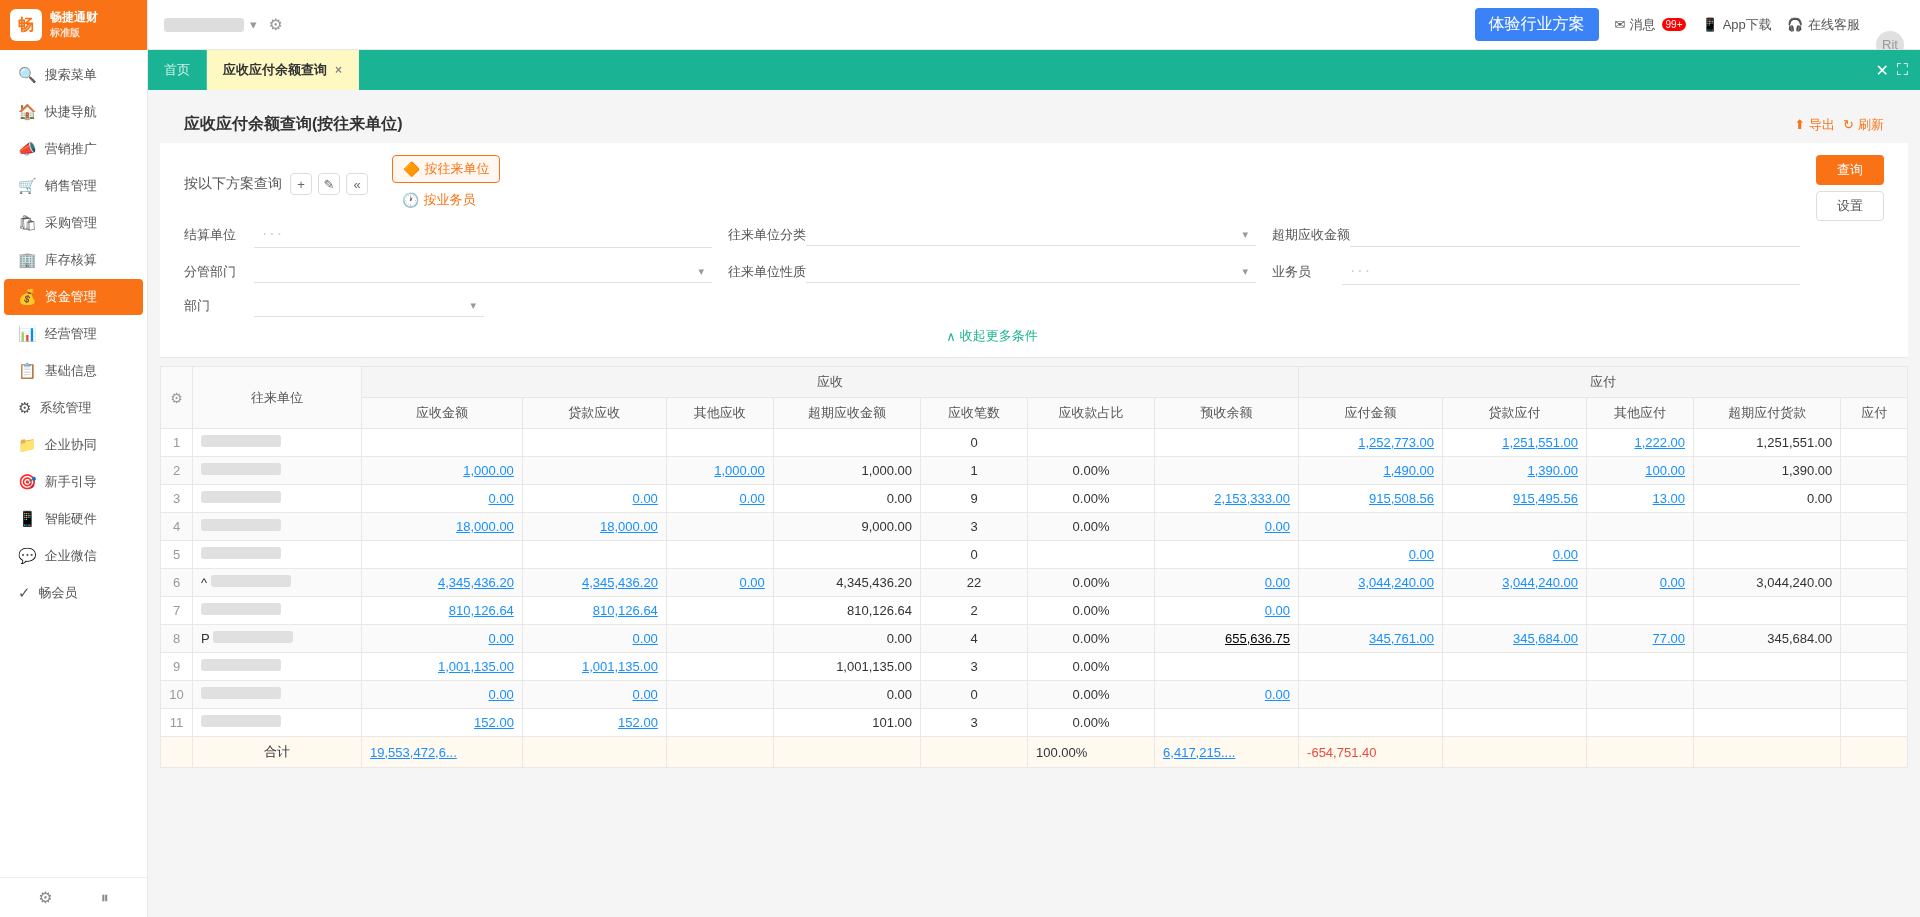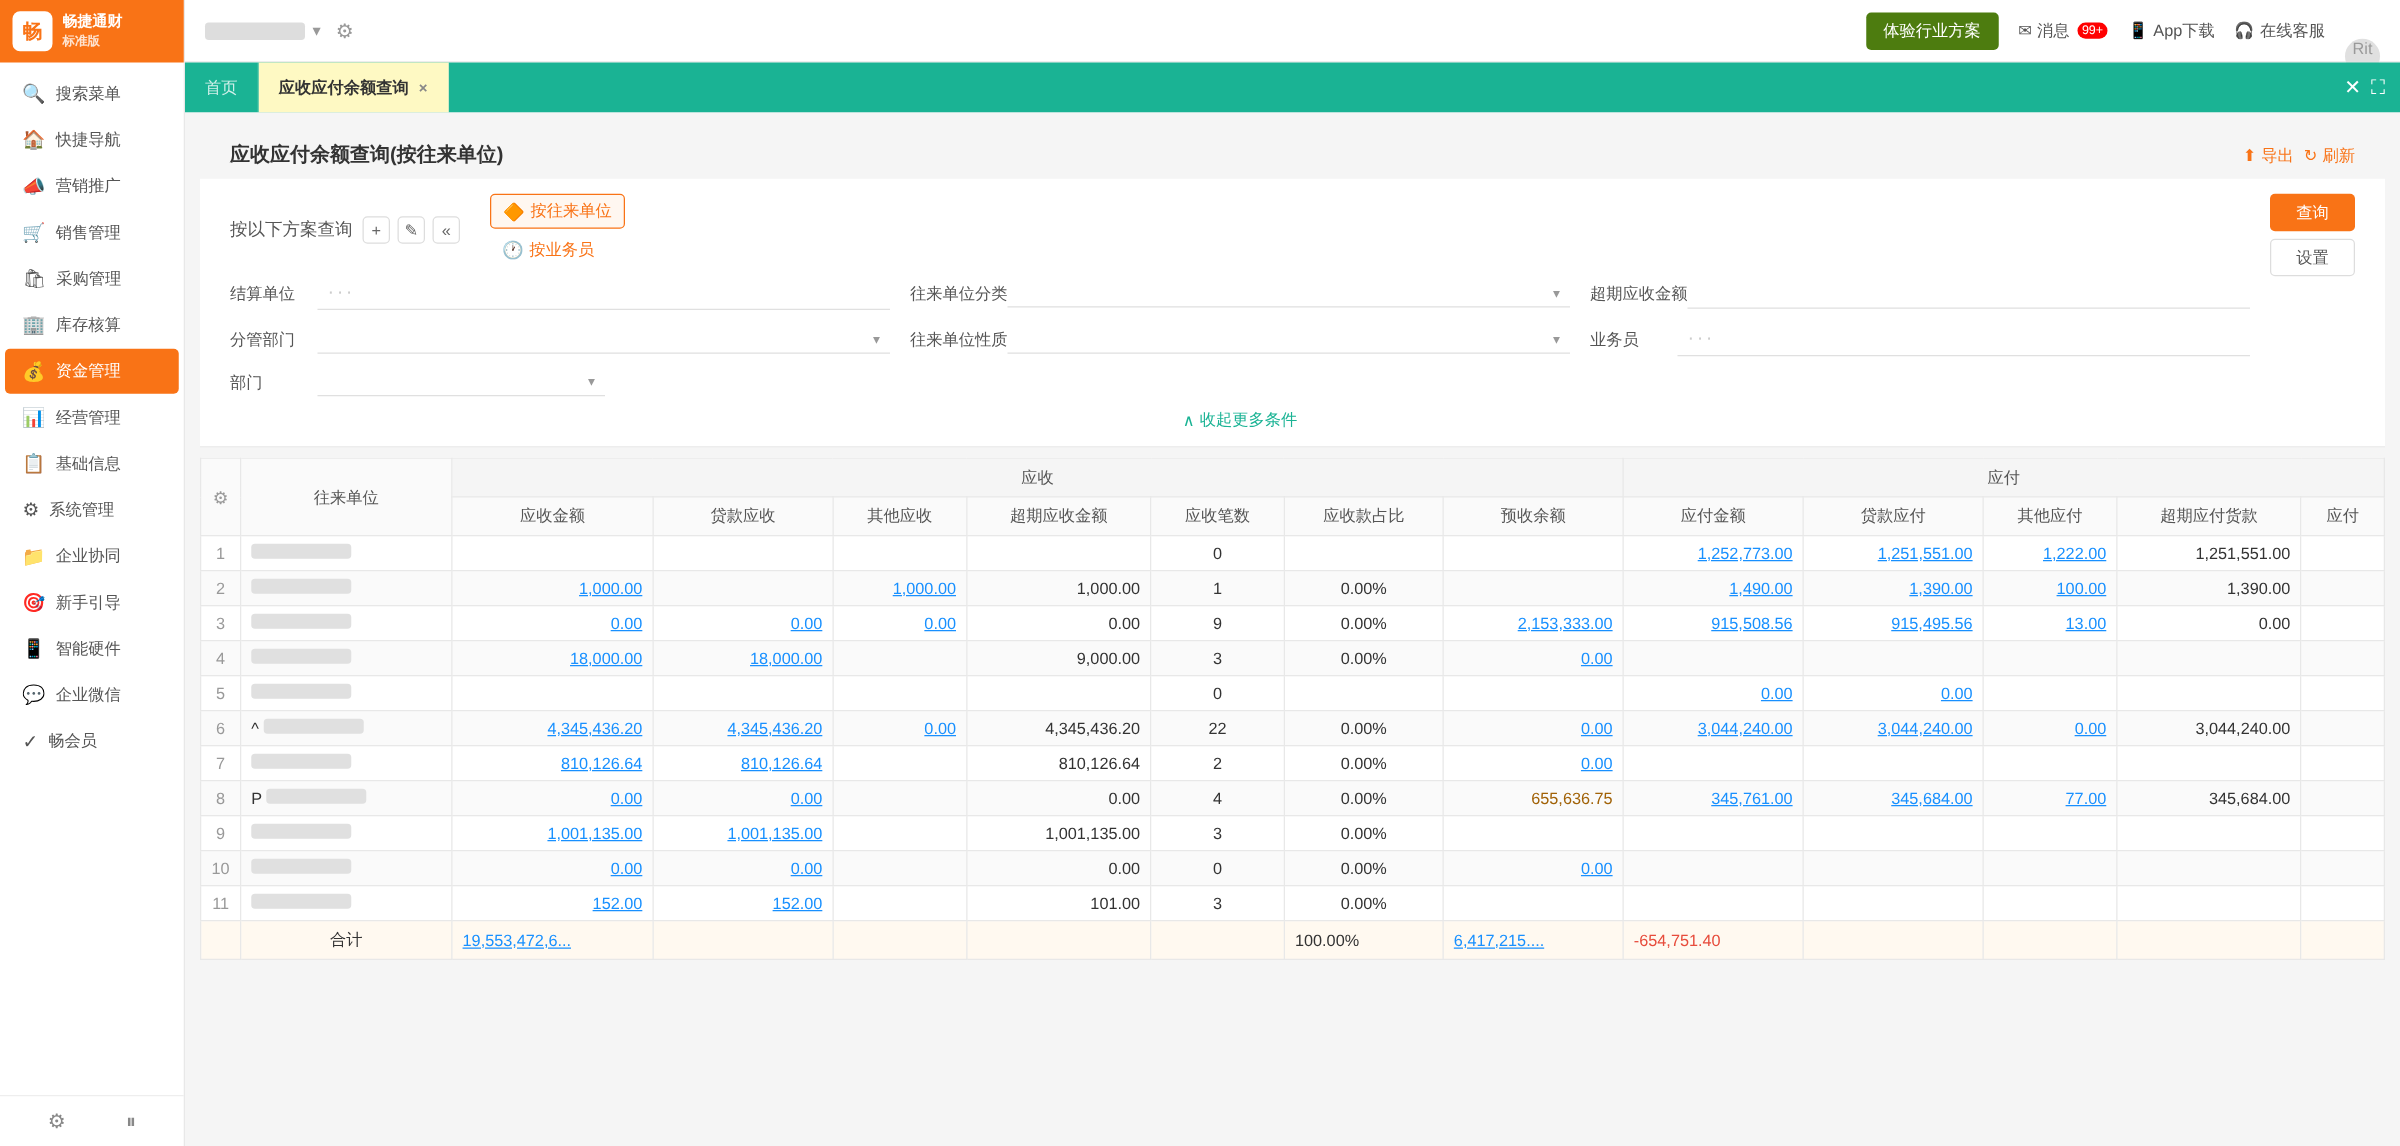--- a/index.html
+++ b/index.html
@@ -86,27 +86,27 @@
       color: #999; font-size: 13px;
     }
     .topbar-search-area {
       display: flex; align-items: center; gap: 4px;
       flex: 1;
     }
     .topbar-actions {
       display: flex; align-items: center; gap: 16px; margin-left: auto;
     }
     .btn-solution {
-      background: #4d7c0f;
+      background: #3b82f6;
       color: #fff;
       border: none;
       border-radius: 4px;
       padding: 6px 14px;
       cursor: pointer;
-      font-size: 13px;
+      font-size: 16px;
     }
     .topbar-icon-btn {
       display: flex; align-items: center; gap: 4px;
       color: #555; cursor: pointer; font-size: 13px;
     }
     .badge {
       background: #f00;
       color: #fff;
       font-size: 10px;
       border-radius: 10px;
@@ -409,21 +409,21 @@
         <span class="badge">99+</span>
       </div>
       <div class="topbar-icon-btn">
         <span>📱</span>
         <span>App下载</span>
       </div>
       <div class="topbar-icon-btn">
         <span>🎧</span>
         <span>在线客服</span>
       </div>
-      <div class="user-avatar" style="display:flex;justify-content:center;color:#999;font-size:11px;margin-top:40px;">
+      <div class="user-avatar" style="display:flex;align-items:center;justify-content:center;color:#999;font-size:11px;margin-top:40px;">
         <span>Rit</span>
       </div>
     </div>
   </div>
 
   <div id="tabs">
     <div class="tab-item">
       <span>首页</span>
     </div>
     <div class="tab-item active">
@@ -682,21 +682,21 @@
             </tr>
             <tr class="row-even">
               <td class="row-num">8</td>
               <td style="text-align: left; padding: 6px 8px;">P <span style="display: inline-block; background: rgb(224, 224, 224); border-radius: 3px; width: 80px; height: 12px;"></span></td>
               <td style="text-align: right; color: rgb(24, 144, 255); text-decoration: underline; cursor: pointer;">0.00</td>
               <td style="text-align: right; color: rgb(24, 144, 255); text-decoration: underline; cursor: pointer;">0.00</td>
               <td style="text-align: right;"></td>
               <td style="text-align: right;">0.00</td>
               <td>4</td>
               <td>0.00%</td>
-              <td style="text-align: right; color: #a16207; cursor: pointer;">655,636.75</td>
+              <td style="text-align: right; color: #000000; text-decoration: underline; cursor: pointer;">655,636.75</td>
               <td style="text-align: right; color: rgb(24, 144, 255); text-decoration: underline; cursor: pointer;">345,761.00</td>
               <td style="text-align: right; color: rgb(24, 144, 255); text-decoration: underline; cursor: pointer;">345,684.00</td>
               <td style="text-align: right; color: rgb(24, 144, 255); text-decoration: underline; cursor: pointer;">77.00</td>
               <td style="text-align: right;">345,684.00</td>
               <td style="text-align: right;"></td>
             </tr>
             <tr>
               <td class="row-num">9</td>
               <td style="text-align: left; padding: 6px 8px;"><span style="display: inline-block; background: rgb(224, 224, 224); border-radius: 3px; width: 80px; height: 12px;"></span></td>
               <td style="text-align: right; color: rgb(24, 144, 255); text-decoration: underline; cursor: pointer;">1,001,135.00</td>

